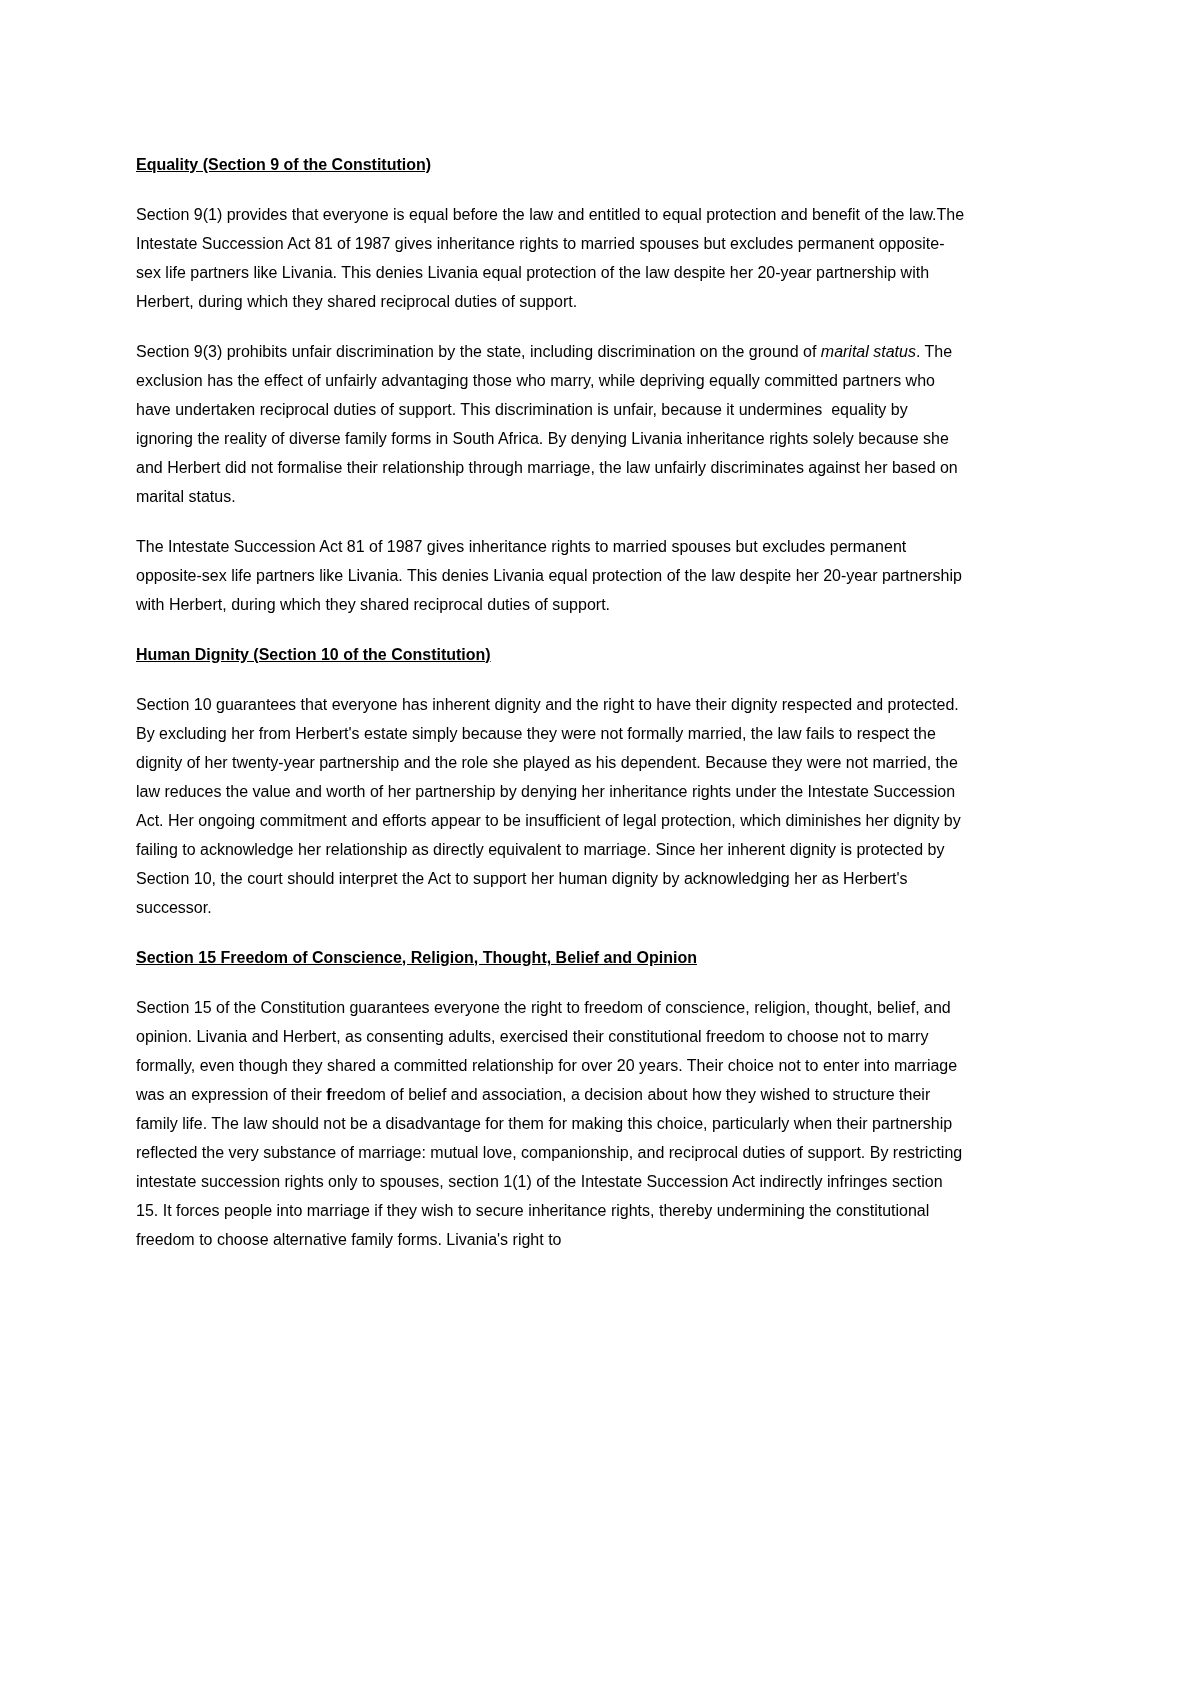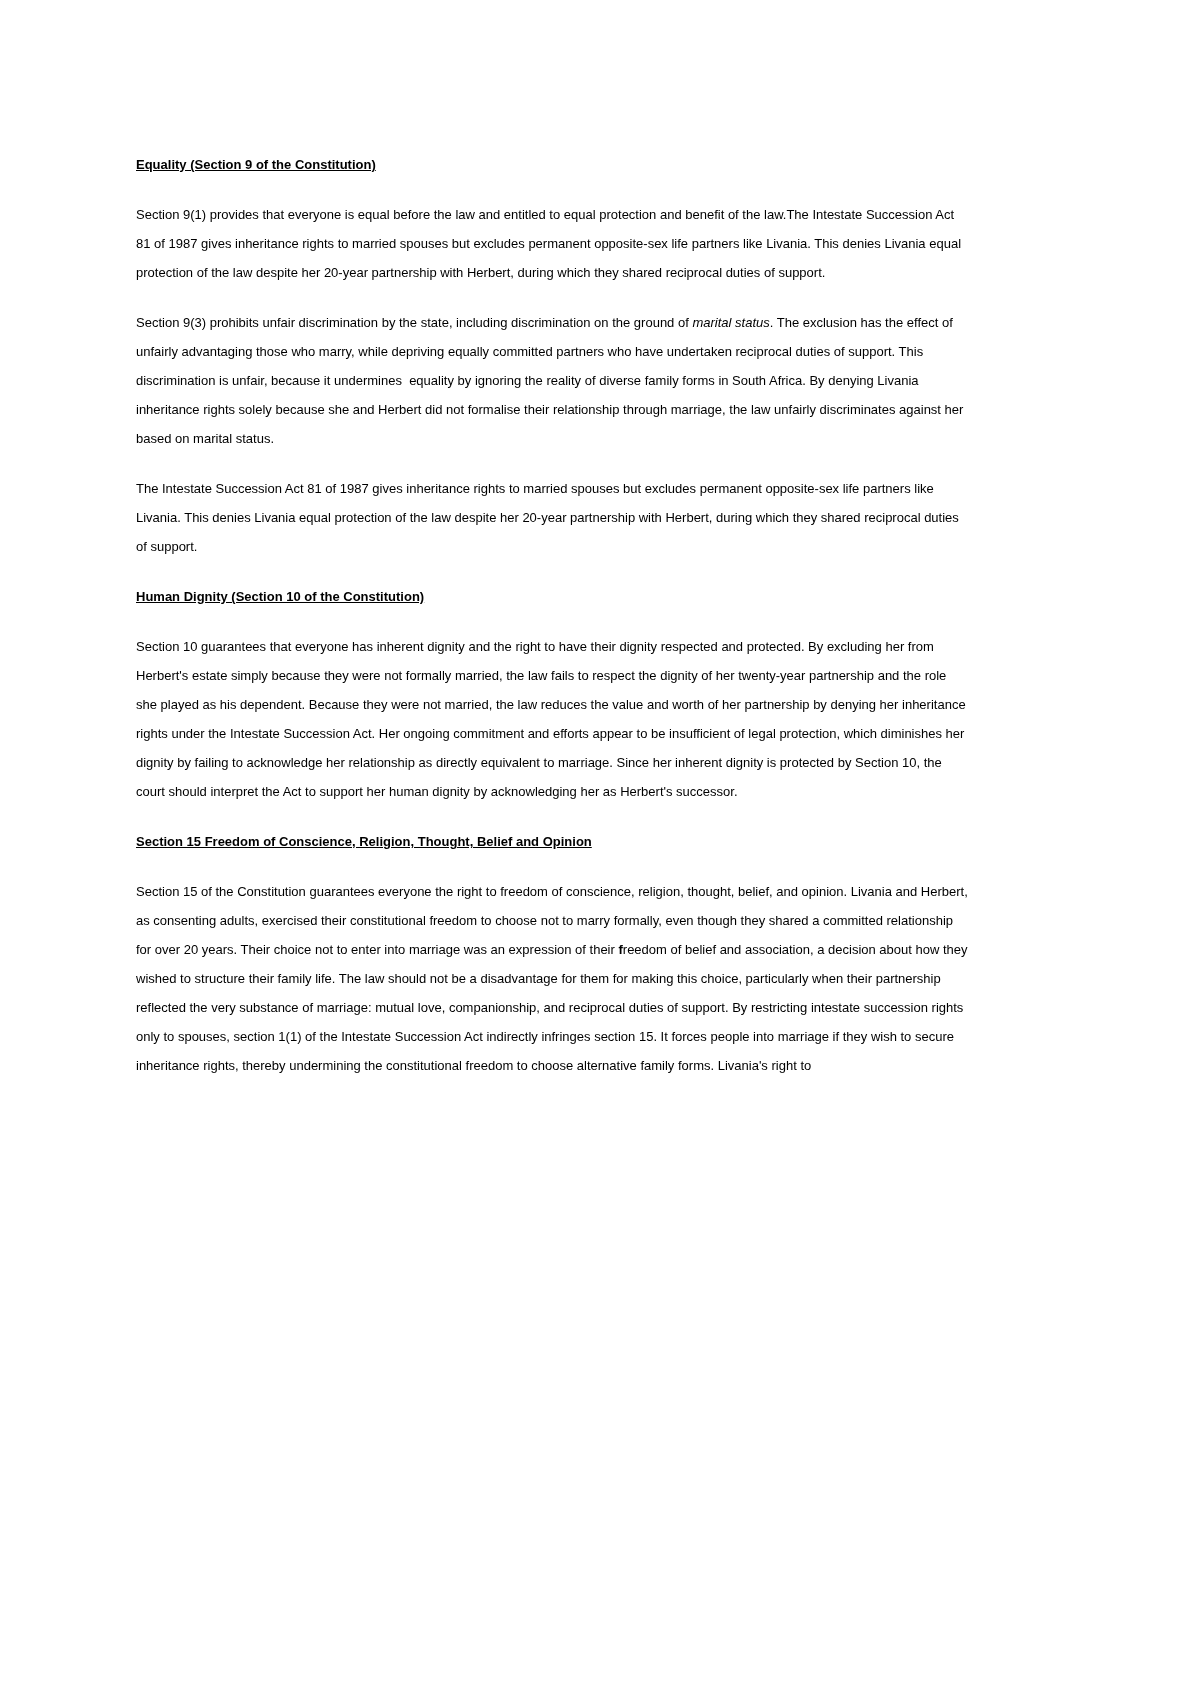--- a/index.html
+++ b/index.html
@@ -16,21 +16,21 @@
     width: 1200px;
     height: 1694px;
     background: #ffffff;
     overflow: hidden;
   }
   .content {
     position: absolute;
     left: 136px;
     top: 150px;
     width: 832px;
-    font-size: 13px;
+    font-size: 16px;
     line-height: 29px;
     white-space: pre-wrap;
   }
   .paragraph {
     margin: 8px 0 21px 0;
   }
   .heading {
     font-weight: bold;
     text-decoration: underline;
     margin: 0 0 21px 0;

